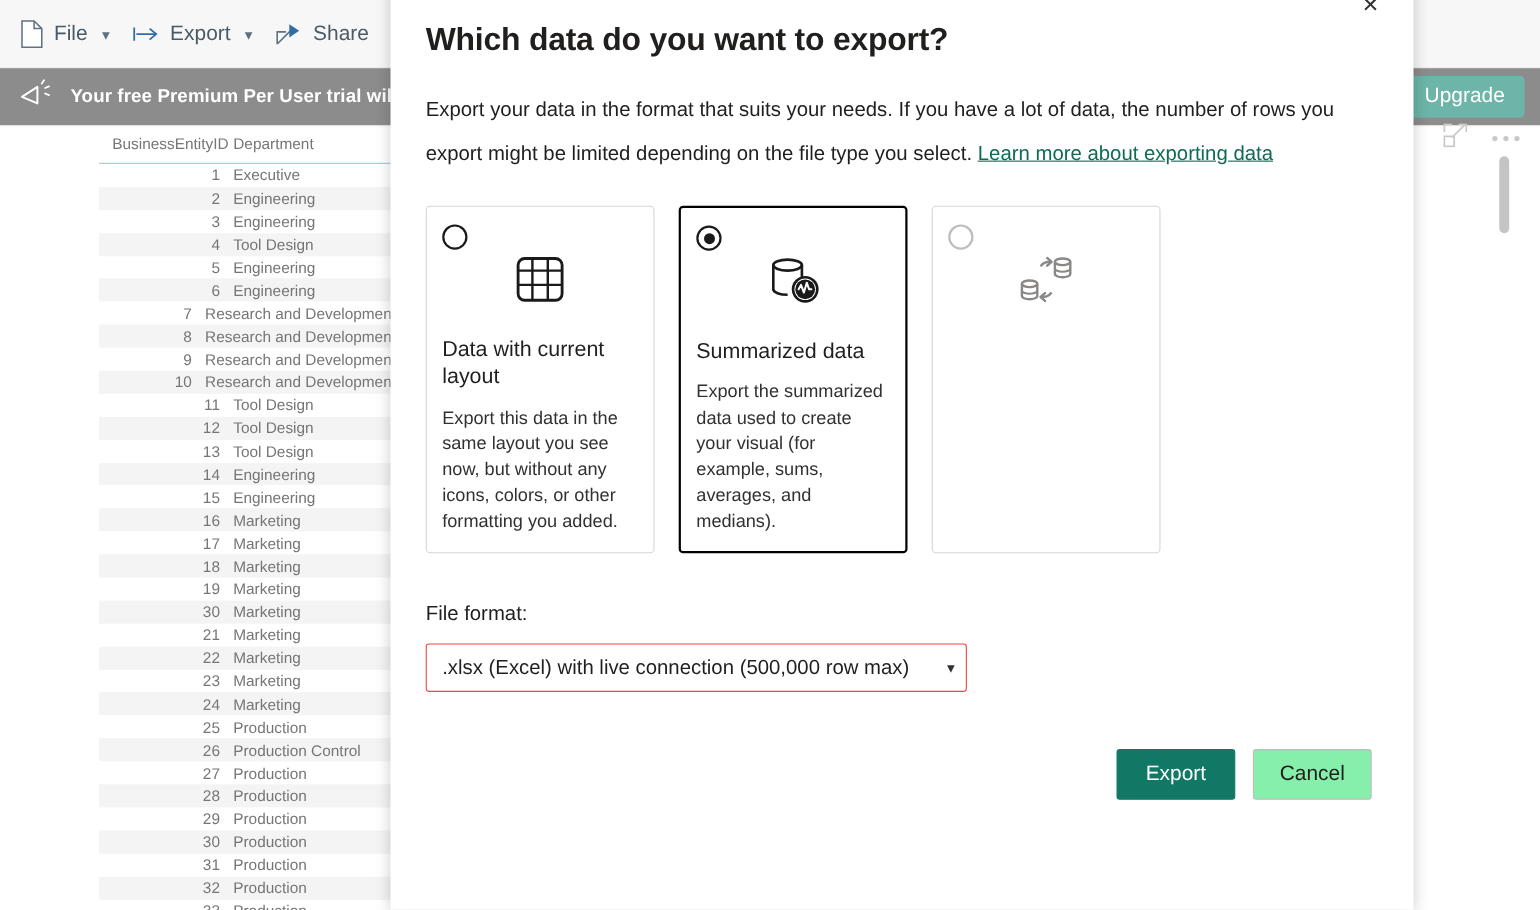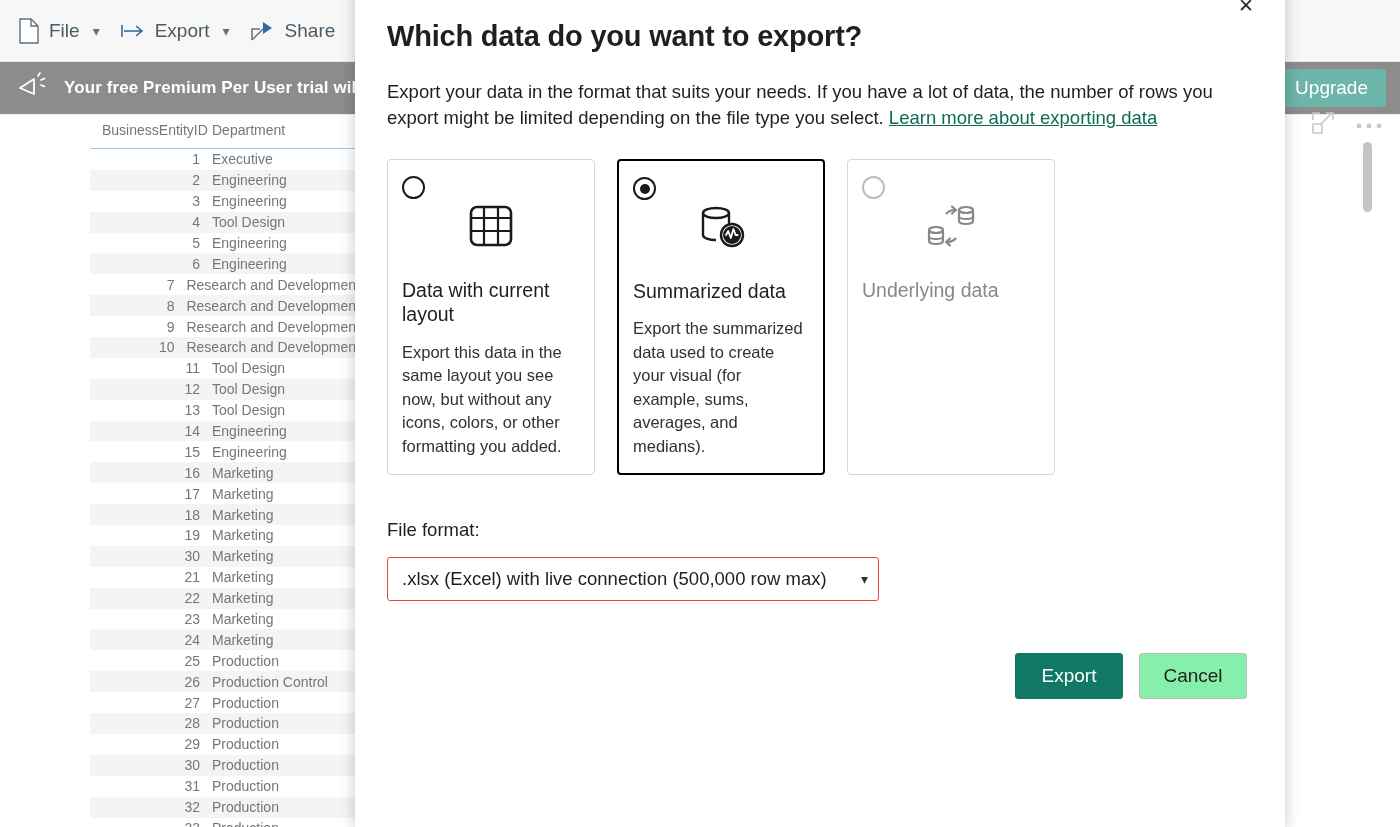--- a/index.html
+++ b/index.html
@@ -136,21 +136,21 @@
   #dialog-title {
     font-size: 29px;
     font-weight: bold;
     color: #201f1e;
     margin: 24px 0 0 0;
     letter-spacing: -0.2px;
   }
   #dialog-description {
     font-size: 18.5px;
     color: #201f1e;
-    line-height: 26px;
+    line-height: 40px;
     margin: 26px 0 0 0;
     max-width: 835px;
   }
   #learn-more-link {
     color: #0f6b54;
     text-decoration: underline;
     cursor: pointer;
   }
 
   
@@ -539,21 +539,20 @@
           <path d="M37 14c0 1.7 3.1 3 7 3s7-1.3 7-3" stroke="#8a8886" stroke-width="1.8" fill="none"></path>
           <ellipse cx="14" cy="28" rx="7" ry="3" stroke="#8a8886" stroke-width="2.2"></ellipse>
           <path d="M7 28v11c0 1.7 3.1 3 7 3s7-1.3 7-3V28" stroke="#8a8886" stroke-width="2.2" fill="none"></path>
           <path d="M7 34c0 1.7 3.1 3 7 3s7-1.3 7-3" stroke="#8a8886" stroke-width="1.8" fill="none"></path>
           <path d="M24 12c3-4 6-4 9-4" stroke="#8a8886" stroke-width="2.2" fill="none"></path>
           <path d="M30 4.5L34 8l-4 3.5" stroke="#8a8886" stroke-width="2.2" fill="none" stroke-linecap="round" stroke-linejoin="round"></path>
           <path d="M34 36c-3 4-6 4-9 4" stroke="#8a8886" stroke-width="2.2" fill="none"></path>
           <path d="M28 36.5L24 40l4 3.5" stroke="#8a8886" stroke-width="2.2" fill="none" stroke-linecap="round" stroke-linejoin="round"></path>
         </svg>
       </div>
-      <div class="card-title dim">Underlying data</div>
     </div>
   </div>
 
   <div id="file-format-label">File format:</div>
   <div id="file-format-select">
     <span id="file-format-value">.xlsx (Excel) with live connection (500,000 row max)</span>
     <span id="file-format-chevron">▾</span>
   </div>
 
   <div id="dialog-footer">

